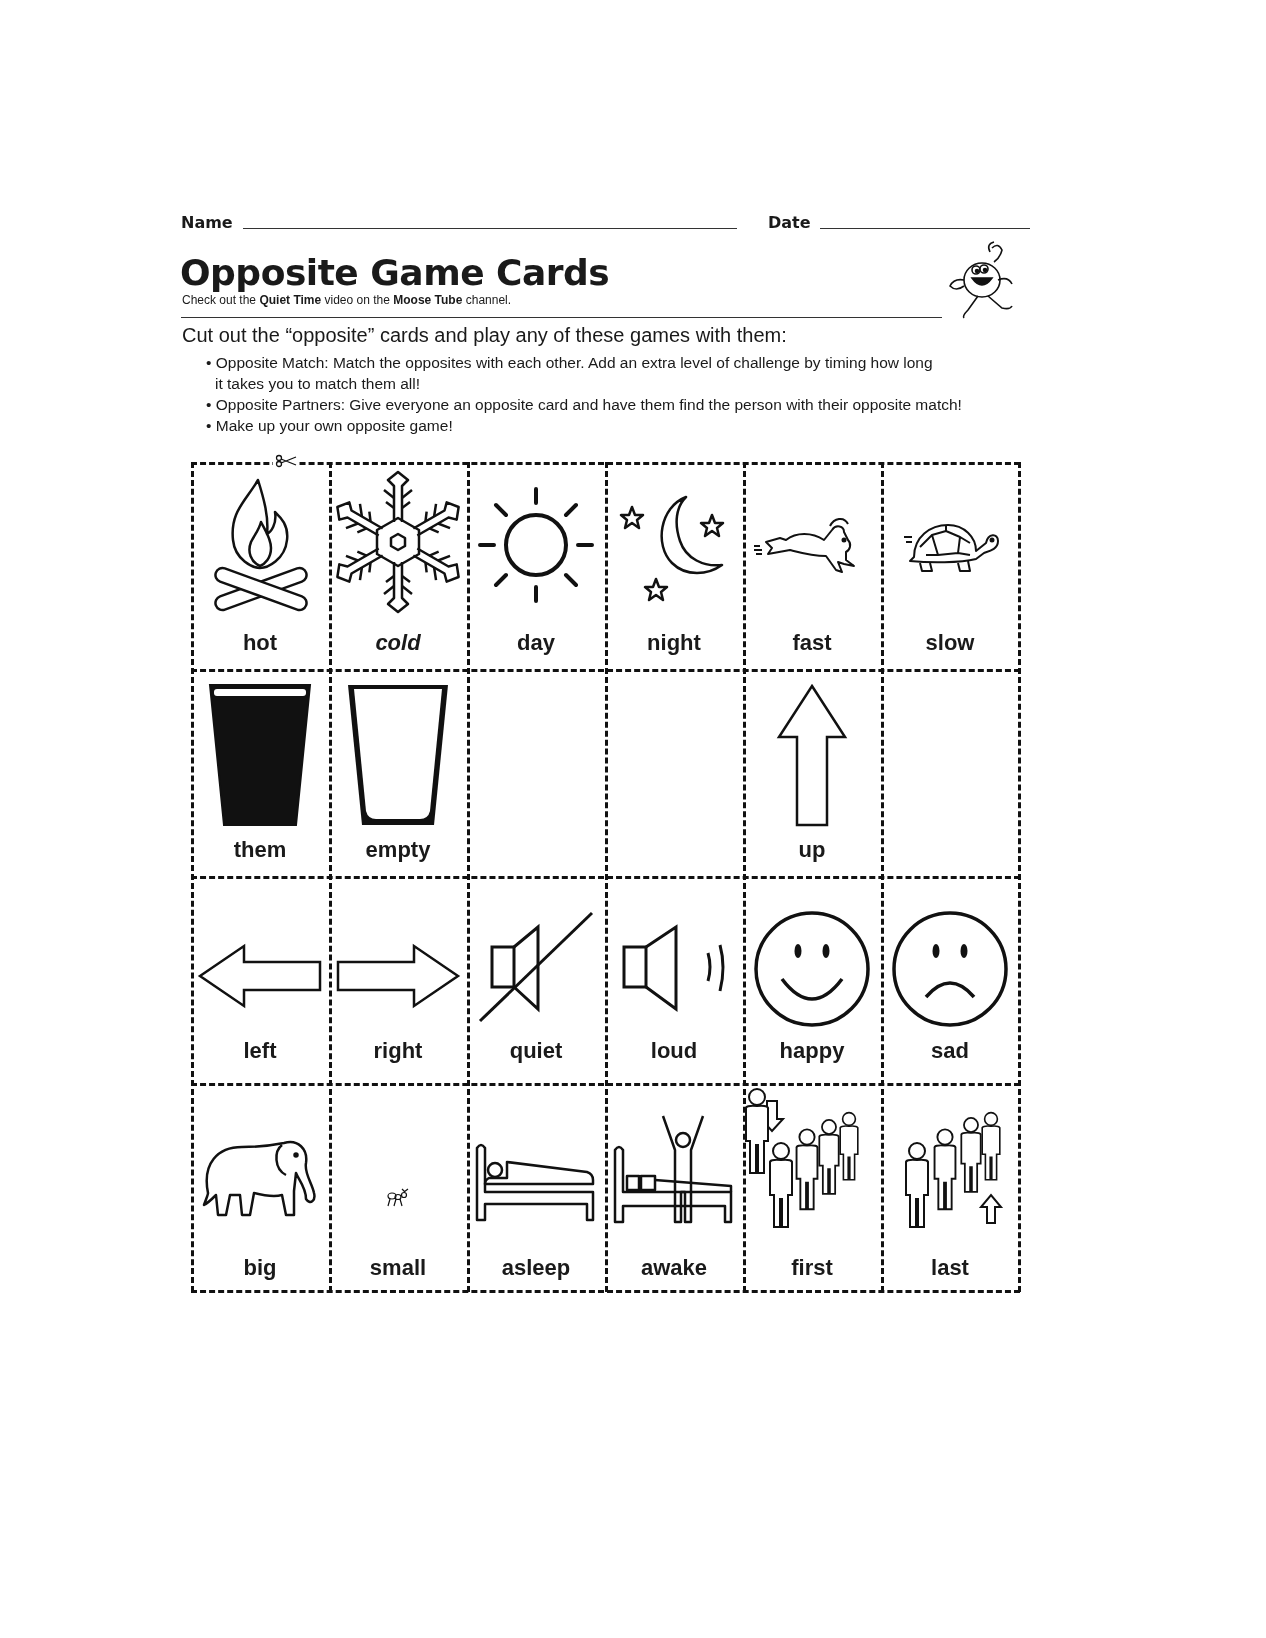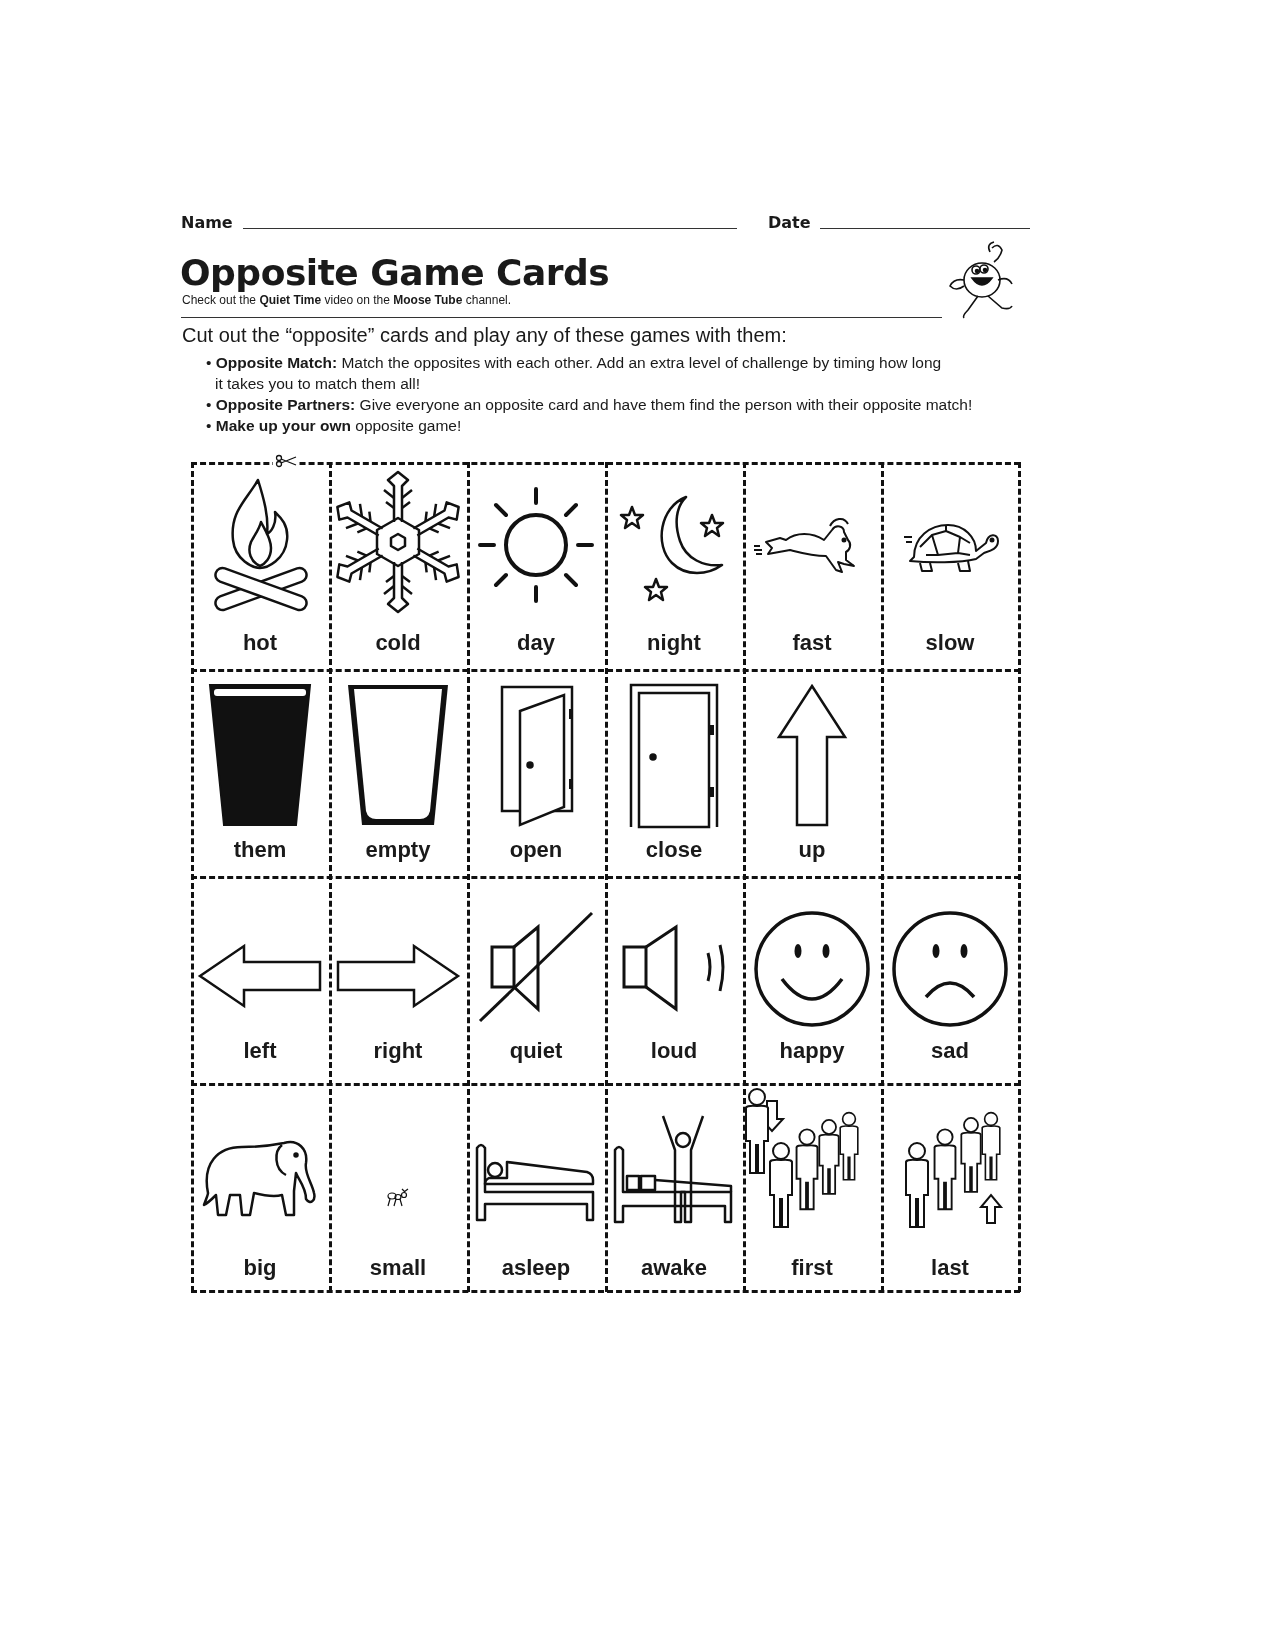--- a/index.html
+++ b/index.html
@@ -6,21 +6,21 @@
   body { width:1266px; height:1638px; position:relative; overflow:hidden; font-family:"Liberation Sans", sans-serif; color:#1a1a1a; }
   .abs { position:absolute; }
   .field-label { font-family:"DejaVu Sans", sans-serif; font-weight:bold; font-size:16px; }
   .field-line { border-bottom:1.5px solid #333; height:0; }
   .title { font-family:"DejaVu Sans", sans-serif; font-weight:bold; font-size:36px; letter-spacing:-0.5px; }
   .subtitle { font-size:12px; }
   .subtitle b { font-weight:bold; }
   .rule { border-bottom:1.5px solid #333; height:0; }
   .intro { font-size:20px; }
   .bullets { font-size:15.5px; line-height:21px; }
-  .bullets div b { font-weight:bold; }
+  .bullets div b { font-weight:normal; }
   .grid { position:absolute; left:191px; top:462px; width:829px; height:830px; }
   .cell { position:absolute; box-sizing:border-box; }
   .vline { position:absolute; width:0; border-left:3px dashed #111; }
   .hline { position:absolute; height:0; border-top:3px dashed #111; }
   .card-label { position:absolute; left:0; right:0; text-align:center; font-weight:bold; font-size:22px; }
   .card-icon { position:absolute; left:0; right:0; display:flex; justify-content:center; align-items:center; }
   svg { overflow:visible; }
 </style>
 </head>
 <body>
@@ -102,21 +102,21 @@
           </g>
         <use href="#arm" transform="rotate(60)"></use>
           <use href="#arm" transform="rotate(120)"></use>
           <use href="#arm" transform="rotate(180)"></use>
           <use href="#arm" transform="rotate(240)"></use>
           <use href="#arm" transform="rotate(300)"></use>
         <polygon points="0,-8 7,-4 7,4 0,8 -7,4 -7,-4"></polygon>
         <polygon points="0,-24 21,-12 21,12 0,24 -21,12 -21,-12"></polygon>
       </svg>
     </div>
-    <div class="card-label" style="top:168px;">cold</div>
+    <div class="card-label" style="top:168px;font-style:italic;">cold</div>
   </div>
   <div class="cell" style="left:276px;top:0;width:138px;height:207px;">
     <div class="card-icon" style="top:18px;height:130px;">
       <svg width="120" height="120" viewBox="-60 -60 120 120" fill="none" stroke="#111" stroke-width="4" stroke-linecap="round">
         <circle cx="0" cy="0" r="30"></circle>
         <path d="M0 -42 V-56 M0 42 V56 M-42 0 H-56 M42 0 H56 M-30 -30 L-40 -40 M30 -30 L40 -40 M-30 30 L-40 40 M30 30 L40 40"></path>
       </svg>
     </div>
     <div class="card-label" style="top:168px;">day</div>
   </div>
@@ -165,44 +165,20 @@
     <div class="card-label" style="top:168px;">them</div>
   </div>
   <div class="cell" style="left:138px;top:207px;width:138px;height:207px;">
     <div class="card-icon" style="top:14px;height:145px;">
       <svg width="104" height="145" viewBox="0 0 104 145">
         <path d="M2 2 H102 L88 142 H16 Z" fill="#111"></path>
         <path d="M8 6 H96 L84 128 Q82 136 74 136 H30 Q22 136 20 128 Z" fill="#fff"></path>
       </svg>
     </div>
     <div class="card-label" style="top:168px;">empty</div>
-  </div>
-  <div class="cell" style="left:276px;top:207px;width:138px;height:207px;">
-    <div class="card-icon" style="top:14px;height:145px;">
-      <svg width="80" height="145" viewBox="0 0 80 145" fill="#fff" stroke="#111" stroke-width="2.5">
-        <rect x="6" y="4" width="70" height="124"></rect>
-        <path d="M24 28 L68 12 L68 124 L24 142 Z"></path>
-        <circle cx="34" cy="82" r="2.5" fill="#111"></circle>
-        <rect x="73" y="26" width="4" height="10" fill="#111" stroke="none"></rect>
-        <rect x="73" y="96" width="4" height="10" fill="#111" stroke="none"></rect>
-      </svg>
-    </div>
-    <div class="card-label" style="top:168px;">open</div>
-  </div>
-  <div class="cell" style="left:414px;top:207px;width:138px;height:207px;">
-    <div class="card-icon" style="top:14px;height:145px;">
-      <svg width="90" height="145" viewBox="0 0 90 145" fill="none" stroke="#111" stroke-width="2.5">
-        <path d="M2 144 V2 H88 V144"></path>
-        <rect x="10" y="10" width="70" height="134"></rect>
-        <circle cx="24" cy="74" r="2.5" fill="#111"></circle>
-        <rect x="80" y="42" width="5" height="10" fill="#111" stroke="none"></rect>
-        <rect x="80" y="104" width="5" height="10" fill="#111" stroke="none"></rect>
-      </svg>
-    </div>
-    <div class="card-label" style="top:168px;">close</div>
   </div>
   <div class="cell" style="left:552px;top:207px;width:138px;height:207px;">
     <div class="card-icon" style="top:14px;height:145px;">
       <svg width="70" height="145" viewBox="0 0 70 145" fill="#fff" stroke="#111" stroke-width="2.5" stroke-linejoin="miter">
         <path d="M35 3 L68 54 H50 V142 H20 V54 H2 Z"></path>
       </svg>
     </div>
     <div class="card-label" style="top:168px;">up</div>
   </div>
 

